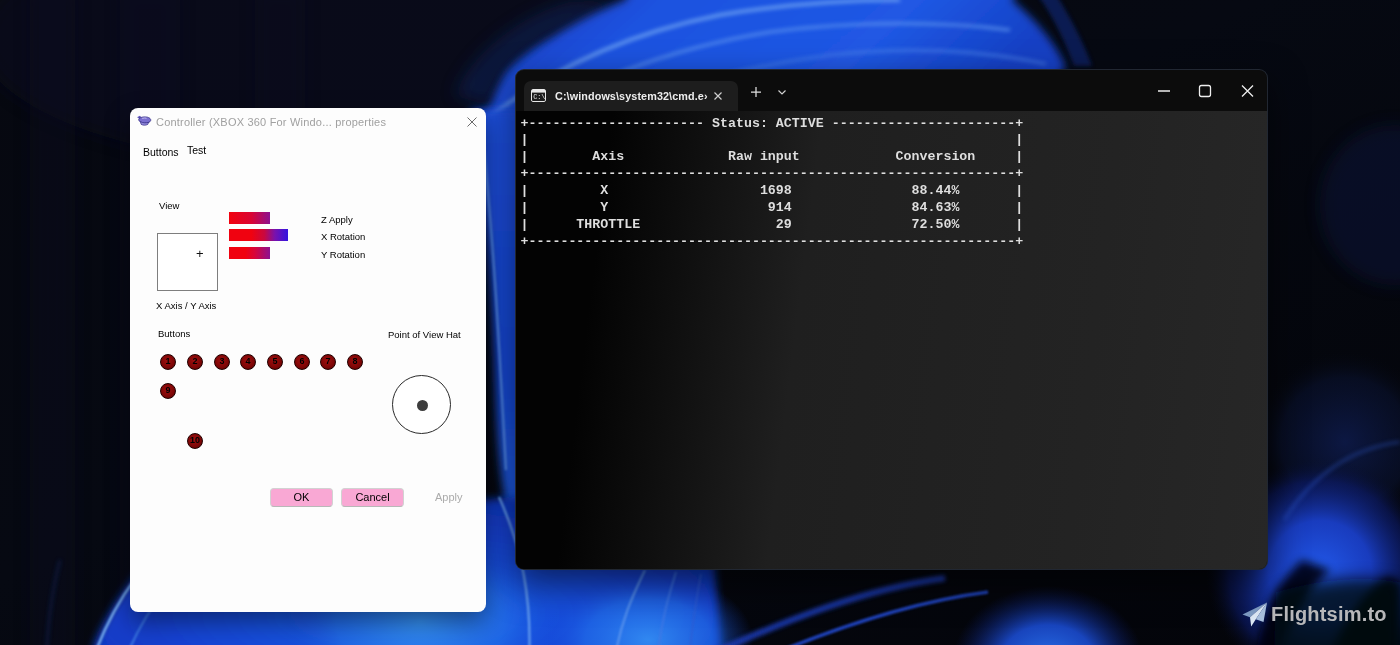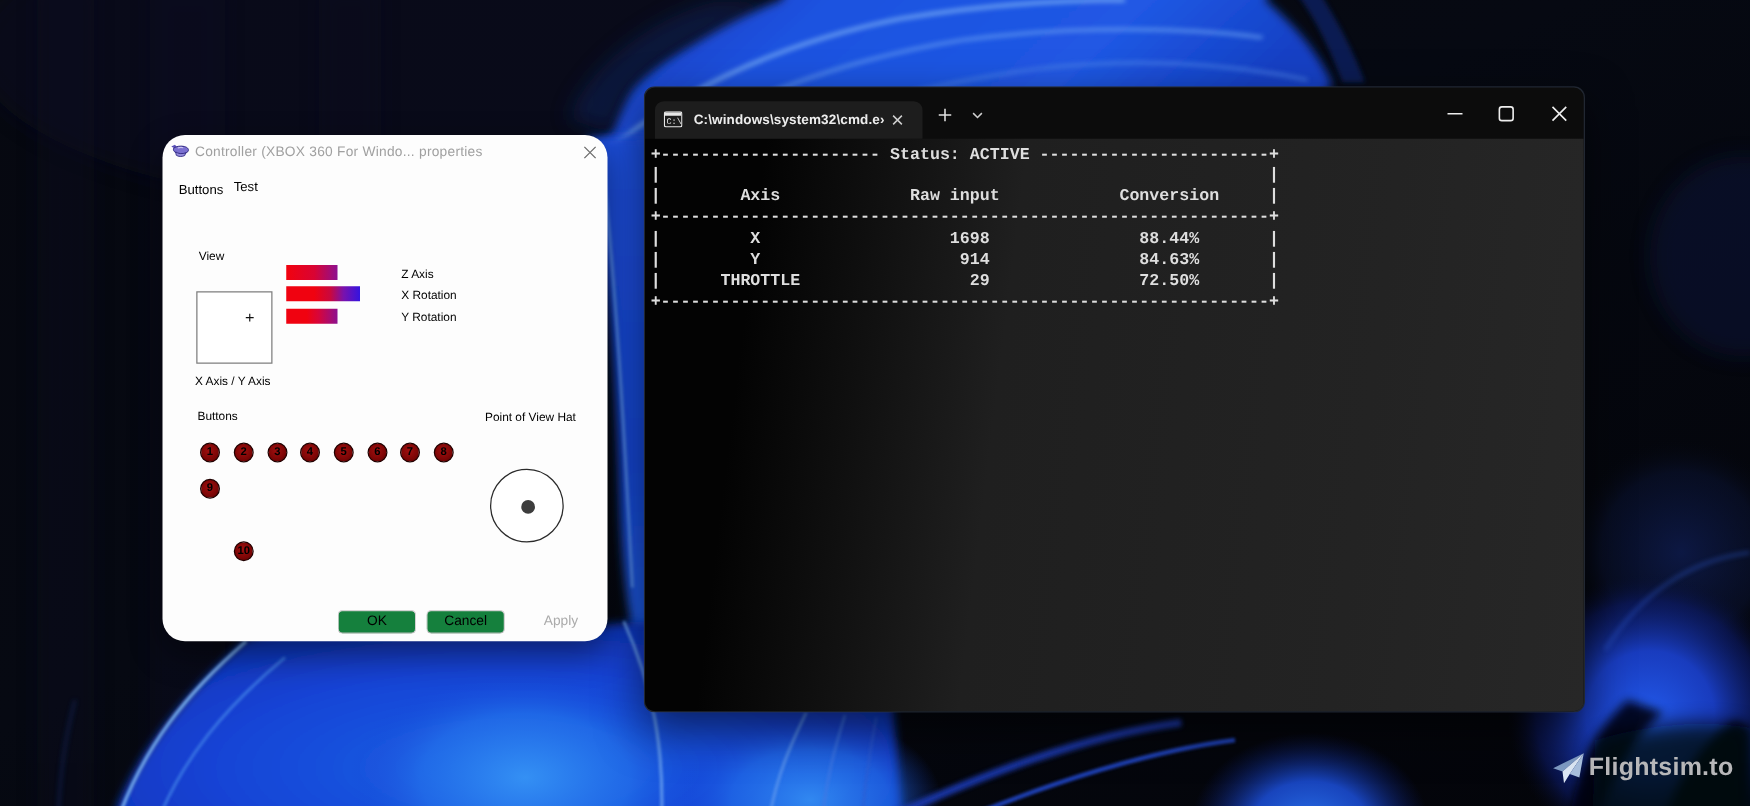--- a/index.html
+++ b/index.html
@@ -1,29 +1,29 @@
 <!DOCTYPE html>
 <html><head>
 <meta charset="utf-8">
 <style>
   html,body{margin:0;padding:0;}
   body{width:1400px;height:645px;overflow:hidden;position:relative;background:#04060c;
        font-family:"Liberation Sans", sans-serif;}
   #wall{position:absolute;left:0;top:0;}
   
-  .dlg{position:absolute;left:130px;top:108px;width:356px;height:405px;background:#fdfdfd;
-       border-radius:18px;box-shadow:0 10px 26px rgba(0,0,0,.45);font-size:9.5px;color:#000;}
+  .dlg{position:absolute;left:130px;top:108px;width:356px;height:504px;background:#fdfdfd;
+       border-radius:8px;box-shadow:0 10px 26px rgba(0,0,0,.45);font-size:9.5px;color:#000;}
   .dlg .ttxt{position:absolute;left:26px;top:8px;font-size:11px;color:#a0a0a0;letter-spacing:0.2px;}
   .abs{position:absolute;white-space:nowrap;}
   .bar{position:absolute;height:12px;}
   .btnc{position:absolute;width:14px;height:14px;border-radius:50%;
         background:radial-gradient(circle at 45% 40%, #a01010 0%, #7c0505 60%, #4d0202 100%);
         border:1.5px solid #200000;color:#000;font-weight:bold;font-size:9px;
         text-align:center;line-height:13px;}
-  .wbtn{position:absolute;width:63px;height:19px;background:#15803d;border:1px solid #d2d2d2;
+  .wbtn{position:absolute;width:63px;height:19px;background:#f9a8d4;border:1px solid #d2d2d2;
         border-bottom-color:#b8b8b8;border-radius:4px;font-size:11px;text-align:center;line-height:17px;
         box-sizing:border-box;}
   
   .cmd{position:absolute;left:515px;top:69px;width:753px;height:501px;border-radius:9px;
        background:#0c0c0c;box-shadow:0 14px 36px rgba(0,0,0,.55);overflow:hidden;
        border:1px solid rgba(90,110,150,0.28);box-sizing:border-box;}
   .cmdbody{position:absolute;left:0;top:41px;right:0;bottom:0;
        background:linear-gradient(97deg,#030303 12%,#1f1f1f 38%,#232323 75%,#272727 100%);}
   .tab{position:absolute;left:8px;top:11px;width:214px;height:30px;background:#1d1d1d;
        border-radius:7px 7px 0 0;}
@@ -203,21 +203,21 @@
 
   <div class="abs" style="left:29px;top:92px;">View</div>
 
   <div class="abs" style="left:27px;top:125px;width:59px;height:56px;border:1px solid #7e7e7e;background:#fff;"></div>
   <div class="abs" style="left:66px;top:138px;font-size:13px;color:#111;font-weight:normal;">+</div>
 
   <div class="bar" style="left:99px;top:104px;width:41px;background:linear-gradient(90deg,#f2020e,#d90433 55%,#8d1090);"></div>
   <div class="bar" style="left:99px;top:121px;width:59px;background:linear-gradient(90deg,#f00210 38%,#c9083f 60%,#7812ae 78%,#3414e0);"></div>
   <div class="bar" style="left:99px;top:139px;width:41px;background:linear-gradient(90deg,#f00210 40%,#d90538 62%,#8d1090);"></div>
 
-  <div class="abs" style="left:191px;top:106px;">Z Axis</div>
+  <div class="abs" style="left:191px;top:106px;">Z Apply</div>
   <div class="abs" style="left:191px;top:123px;">X Rotation</div>
   <div class="abs" style="left:191px;top:141px;">Y Rotation</div>
 
   <div class="abs" style="left:26px;top:192px;">X Axis / Y Axis</div>
 
   <div class="abs" style="left:28px;top:220px;">Buttons</div>
   <div class="abs" style="left:258px;top:221px;">Point of View Hat</div>
 
   <div class="btnc" style="left:30px;top:246px;">1</div>
   <div class="btnc" style="left:57px;top:246px;">2</div>

